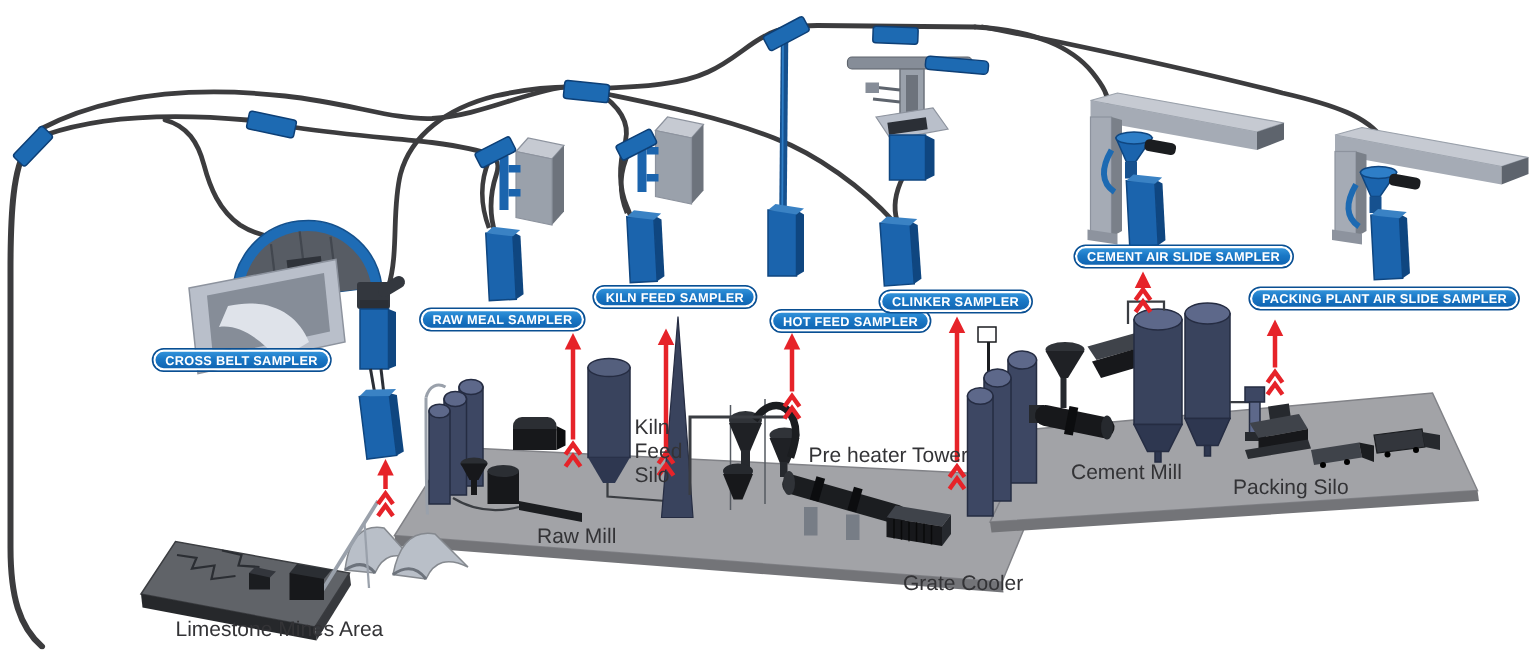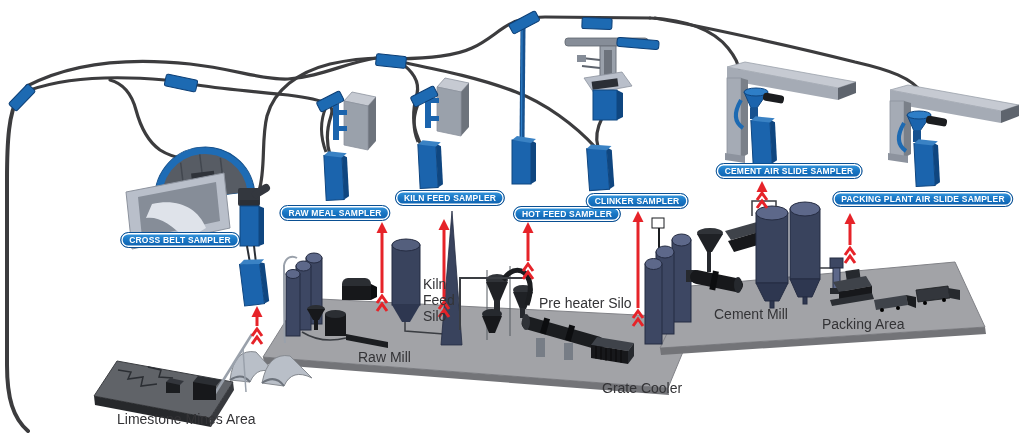--- a/index.html
+++ b/index.html
@@ -394,28 +394,28 @@
     </g>
     <g>
       <polygon points="844.5,224 855.5,224 850,213" stroke="none"></polygon>
           <line x1="850" y1="222" x2="850" y2="245" stroke-width="3"></line>
       <polyline points="845,255 850,248 855,255" fill="none" stroke-width="3"></polyline>
           <polyline points="845,263 850,256 855,263" fill="none" stroke-width="3"></polyline>
     </g>
   </g>
 </svg>
 
-  <div class="pill" style="left:180px;top:232px;">CROSS BELT SAMPLER</div>
+  <div class="pill" style="left:161px;top:232px;">CROSS BELT SAMPLER</div>
   <div class="pill" style="left:335px;top:205px;">RAW MEAL SAMPLER</div>
   <div class="pill" style="left:450px;top:190px;">KILN FEED SAMPLER</div>
   <div class="pill" style="left:567px;top:206px;">HOT FEED SAMPLER</div>
   <div class="pill" style="left:637px;top:193px;text-align:right;">CLINKER SAMPLER</div>
   <div class="pill" style="left:789px;top:163px;">CEMENT AIR SLIDE SAMPLER</div>
   <div class="pill" style="left:923px;top:191px;">PACKING PLANT AIR SLIDE SAMPLER</div>
 
   <div class="plab" style="left:117px;top:411px;">Limestone Mines Area</div>
   <div class="plab" style="left:322px;top:349px;padding-left:36px;">Raw Mill</div>
   <div class="plab wrap" style="left:423px;top:276px;">Kiln Feed Silo</div>
-  <div class="plab" style="left:539px;top:295px;">Pre heater Silo</div>
+  <div class="plab" style="left:539px;top:295px;">Pre heater Tower</div>
   <div class="plab" style="left:602px;top:380px;">Grate Cooler</div>
   <div class="plab" style="left:714px;top:306px;">Cement Mill</div>
-  <div class="plab" style="left:822px;top:316px;">Packing Area</div>
+  <div class="plab" style="left:822px;top:316px;">Packing Silo</div>
 </div>
 
 </body></html>

